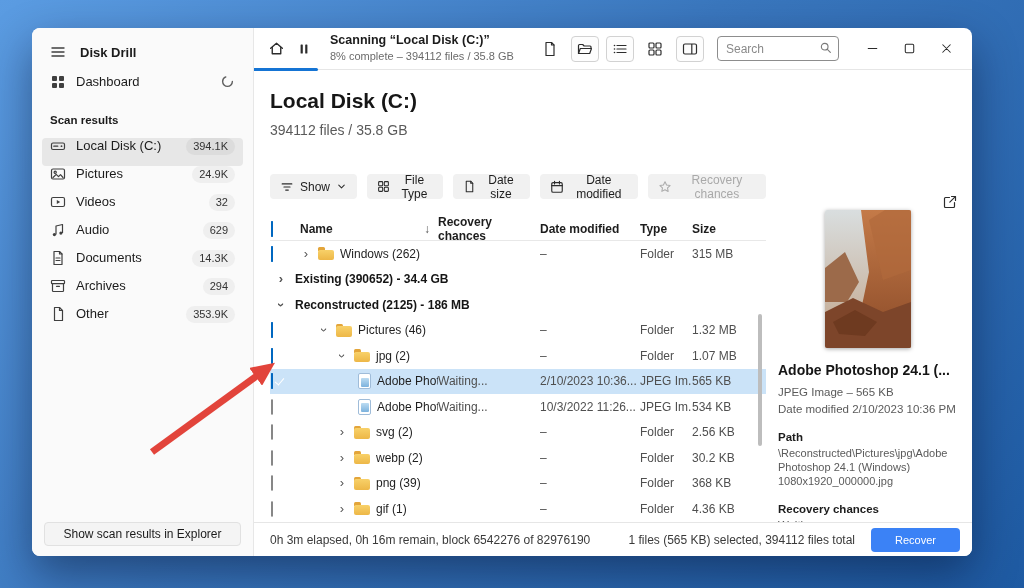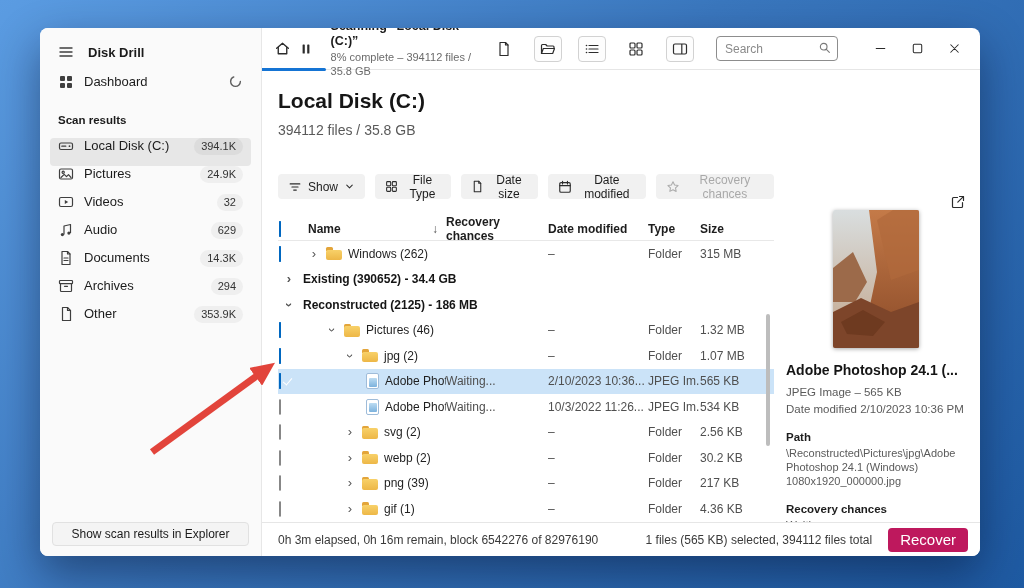--- a/index.html
+++ b/index.html
@@ -1,20 +1,20 @@
 <!DOCTYPE html>
 <html><head>
 <meta charset="utf-8">
 <style>
   *{box-sizing:border-box;margin:0;padding:0}
   html,body{width:1024px;height:588px}
   body{font-family:"Liberation Sans",sans-serif;-webkit-font-smoothing:antialiased}
   .desktop{position:relative;width:1024px;height:588px;overflow:hidden;
     background:linear-gradient(135deg,#5b9ce2 0%,#3a77be 45%,#1e5aa2 100%)}
-  .window{position:absolute;left:40px;top:28px;width:940px;height:528px;background:#fff;
+  .window{position:absolute;left:32px;top:28px;width:940px;height:528px;background:#fff;
     border-radius:8px;box-shadow:0 18px 45px rgba(0,10,40,.45);display:flex;overflow:hidden}
 
   
   .sidebar{width:222px;background:#fafafa;border-right:1px solid #e7e7e7;display:flex;flex-direction:column;padding:12px 10px 10px}
   .sb-header{display:flex;align-items:center;gap:14px;padding:4px 8px 14px}
   .sb-title{font-size:13px;font-weight:bold;color:#1b1b1b}
   .sb-row{display:flex;align-items:flex-start;gap:10px;height:28px;padding:0 8px;border-radius:4px;font-size:13px;color:#1b1b1b;cursor:default}
   .sb-row.selected{background:#e7e7e7}
   .sb-section{font-size:11.5px;font-weight:bold;color:#1b1b1b;padding:12px 8px 12px}
   .badge{margin-left:auto;background:#efefef;border-radius:9px;padding:1px 7px;font-size:11px;color:#333;line-height:15px}
@@ -25,21 +25,21 @@
 
   
   .main{flex:1;display:flex;flex-direction:column;min-width:0}
   .topbar{height:42px;flex:none;display:flex;align-items:center;padding:0 12px 0 8px;border-bottom:1px solid #e6e6e6;position:relative}
   .progress{position:absolute;left:0;bottom:-2px;height:3px;width:64px;background:#1574d4;border-radius:0 2px 2px 0;z-index:2}
   .tb-btn{width:28px;height:28px;display:flex;align-items:center;justify-content:center;border-radius:4px;background:transparent;border:none}
   .tb-btn.boxed{border:1px solid #d2d2d2;background:#fdfdfd;width:28px;height:26px}
   .tb-titles{margin-left:12px;line-height:1.25}
   .tb-title{font-size:12.5px;font-weight:bold;color:#1b1b1b}
   .tb-sub{font-size:11px;color:#6b6b6b;margin-top:1px}
-  .tb-right{margin-left:auto;display:flex;align-items:center;gap:16px}
+  .tb-right{margin-left:auto;display:flex;align-items:center;gap:7px}
   .search-wrap{position:relative;margin:0 6px}
   .search-input{width:122px;height:25px;border:1px solid #8d8d8d;border-radius:4px;padding:0 24px 0 8px;font-size:12px;font-family:inherit;color:#333;background:#fff}
   .search-input::placeholder{color:#8a8a8a}
   .search-ic{position:absolute;right:6px;top:5px}
   .winctl{display:flex;align-items:center;gap:9px;margin-left:6px}
 
   .content{flex:1;display:flex;min-height:0;overflow:hidden}
 
   
   .table-pane{flex:1;min-width:0;display:flex;flex-direction:column;padding:18px 0 0 16px;position:relative}
@@ -78,21 +78,21 @@
   .open-btn{position:absolute;top:124px;right:14px;background:none;border:none}
   .thumb{width:86px;height:138px;margin:18px auto 14px;border-radius:2px;overflow:hidden;box-shadow:0 1px 4px rgba(0,0,0,.35)}
   .p-title{font-size:14px;font-weight:bold;color:#151515;margin-bottom:7px;white-space:nowrap;overflow:hidden}
   .p-line{font-size:11.5px;color:#5a5a5a;margin-top:3px;line-height:14px}
   .p-h{font-size:11.5px;font-weight:bold;color:#1d1d1d;margin:15px 0 3px}
   .p-path{font-size:11px;color:#5a5a5a;line-height:14px;overflow-wrap:break-word}
 
   
   .statusbar{height:34px;flex:none;border-top:1px solid #e6e6e6;display:flex;align-items:center;padding:0 12px 0 16px;font-size:12px;color:#3a3a3a;background:#fff;position:relative;z-index:3}
   .sb-right{margin-left:auto;display:flex;align-items:center;gap:16px}
-  .recover-btn{background:#be185d;color:#fff;border:none;border-radius:4px;height:24px;padding:0 12px;font-size:15px;font-family:inherit}
+  .recover-btn{background:#3b82f6;color:#fff;border:none;border-radius:4px;height:24px;padding:0 24px;font-size:11px;font-family:inherit}
 
   .arrow-overlay{position:absolute;left:0;top:0;pointer-events:none;z-index:50}
 </style>
 </head>
 <body>
 
 <div class="desktop">
   <div class="window">
 
     <aside class="sidebar">
@@ -439,21 +439,21 @@
             <div class="grid row">
               <div><span class="cb"></span></div>
               <div class="namecell ind-2">
                 <span class="chev">›</span>
                 <span class="ic-folder"></span>
                 <span>png (39)</span>
               </div>
               <div class="cell"></div>
               <div class="cell">–</div>
               <div class="cell">Folder</div>
-              <div class="cell">217 KB</div>
+              <div class="cell">368 KB</div>
             </div>
 
             <div class="grid row">
               <div><span class="cb"></span></div>
               <div class="namecell ind-2">
                 <span class="chev">›</span>
                 <span class="ic-folder"></span>
                 <span>gif (1)</span>
               </div>
               <div class="cell"></div>

